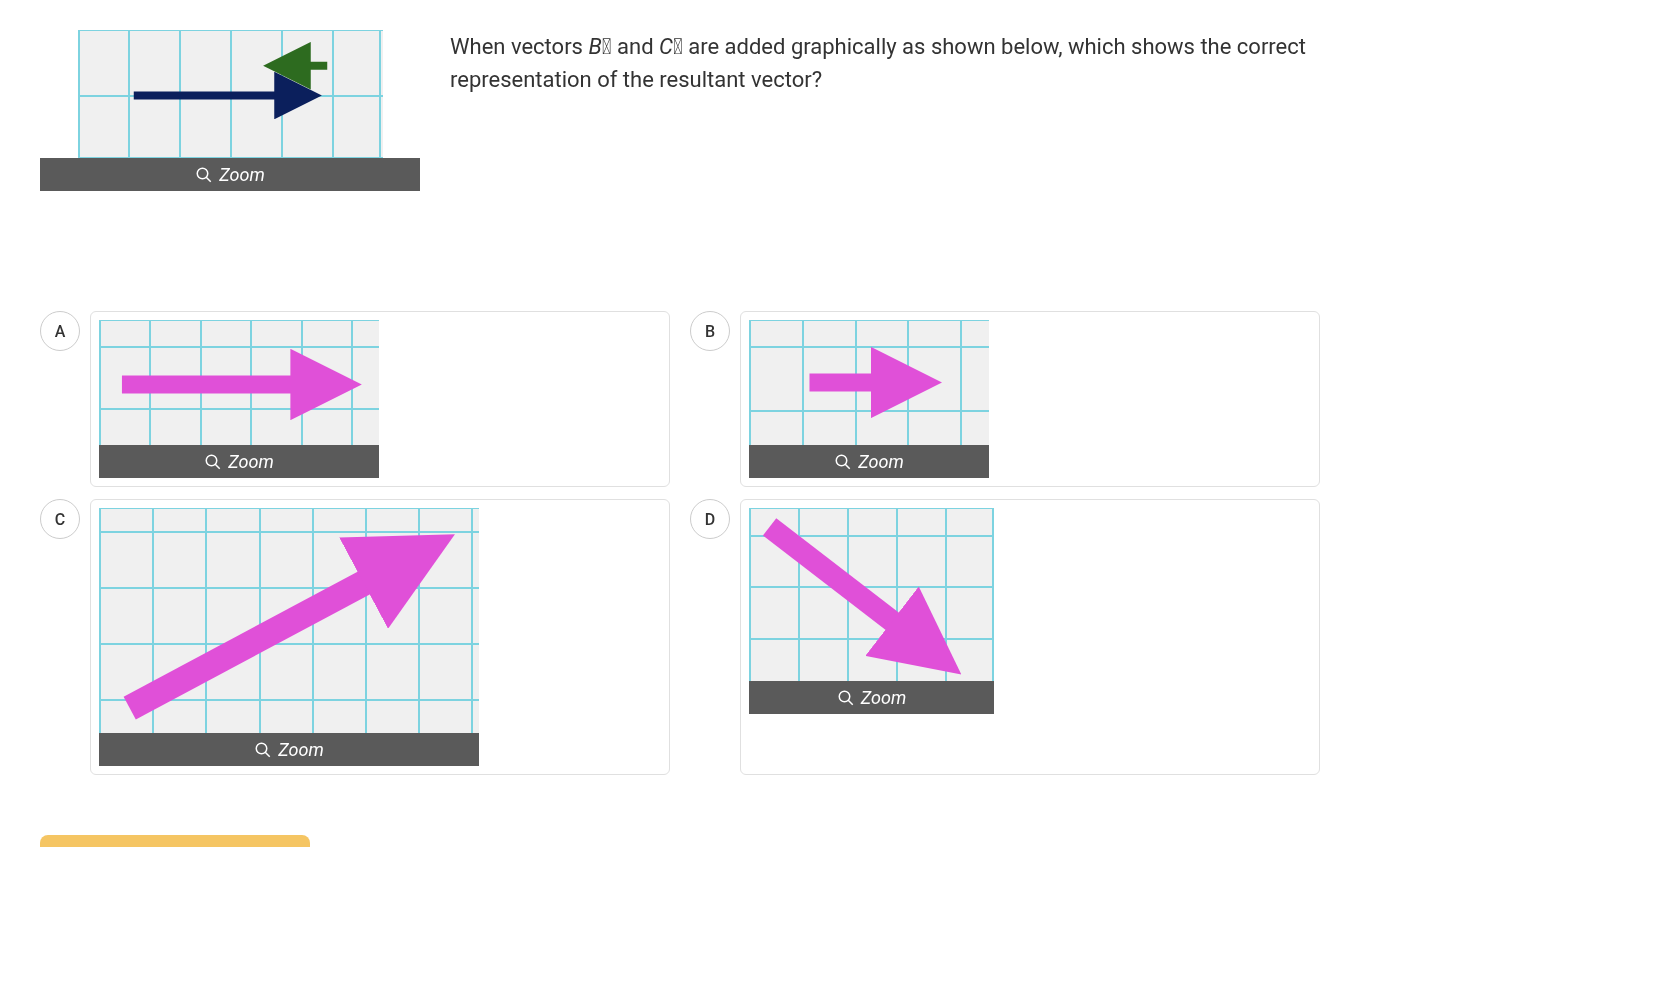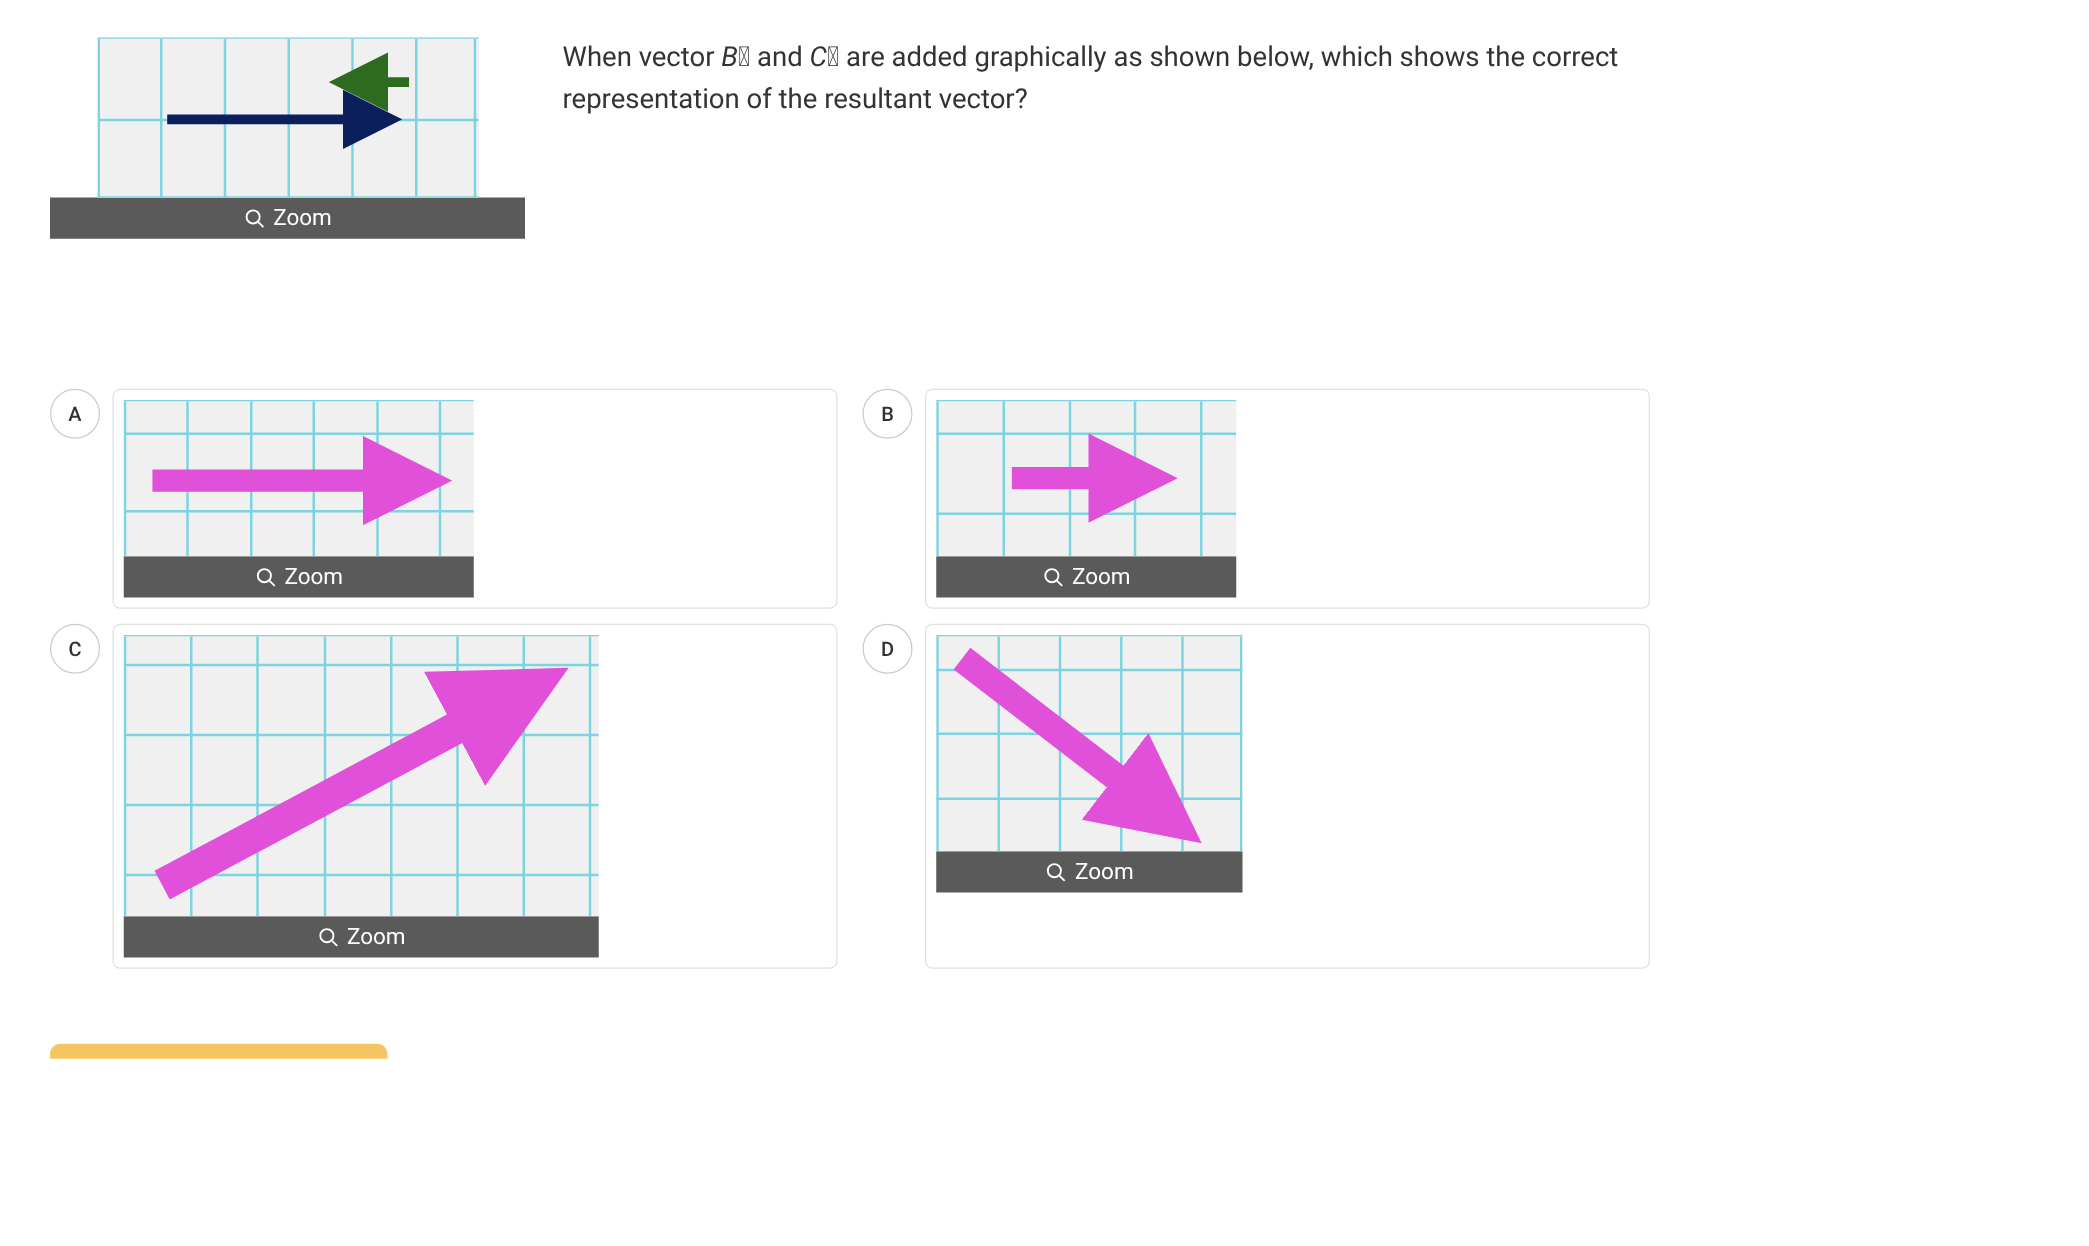--- a/index.html
+++ b/index.html
@@ -99,20 +99,21 @@
     }
     .option-card {
       flex: 1;
       border: 1px solid #e0e0e0;
       border-radius: 6px;
       padding: 8px;
       background: #fff;
     }
     .option-image-wrap {
       display: inline-block;
+      font-style: italic;
     }
     .arrow-svg {
       position: absolute;
       inset: 0;
       width: 100%;
       height: 100%;
     }
     .bottom-button {
       margin-top: 60px;
       width: 270px;
@@ -156,21 +157,21 @@
         <svg class="zoom-icon" viewBox="0 0 24 24" fill="none" stroke="currentColor" stroke-width="2">
           <circle cx="10" cy="10" r="7"></circle>
           <line x1="21" y1="21" x2="15" y2="15"></line>
         </svg>
         <span>Zoom</span>
       </div>
     </div>
   </div>
 
   <div class="question-text">
-    <span>When vector </span><span class="vector-symbol">B⃗</span><span> and  </span><span class="vector-symbol">C⃗</span><span> are added graphically as shown below, which shows the correct representation of the resultant vector?</span>
+    <span>When vectors </span><span class="vector-symbol">B⃗</span><span> and  </span><span class="vector-symbol">C⃗</span><span> are added graphically as shown below, which shows the correct representation of the resultant vector?</span>
   </div>
 </div>
 
 <div class="answers-grid">
 
   <div class="answer-option">
     <div class="option-badge">
       <span>A</span>
     </div>
     <div class="option-card">

